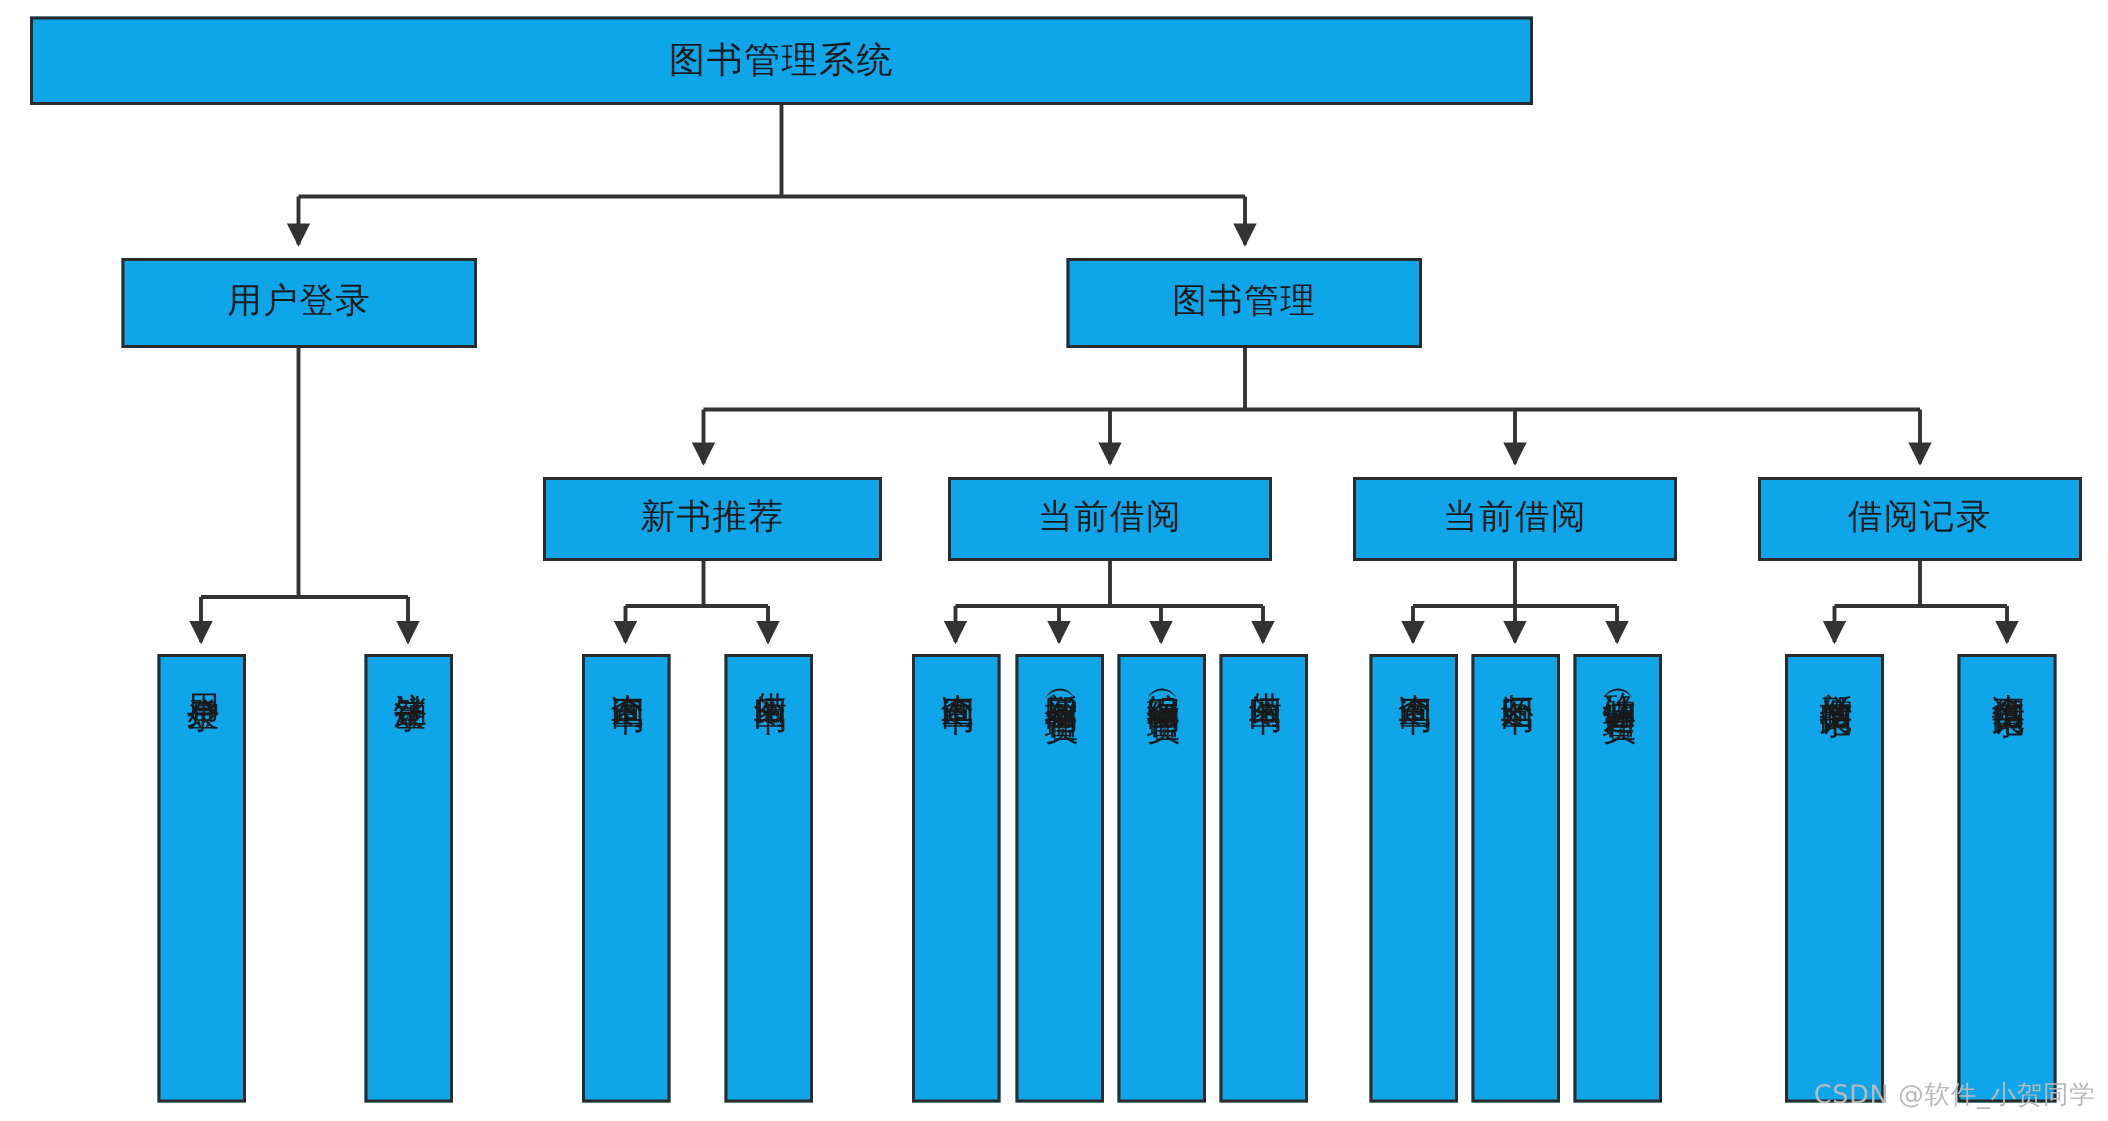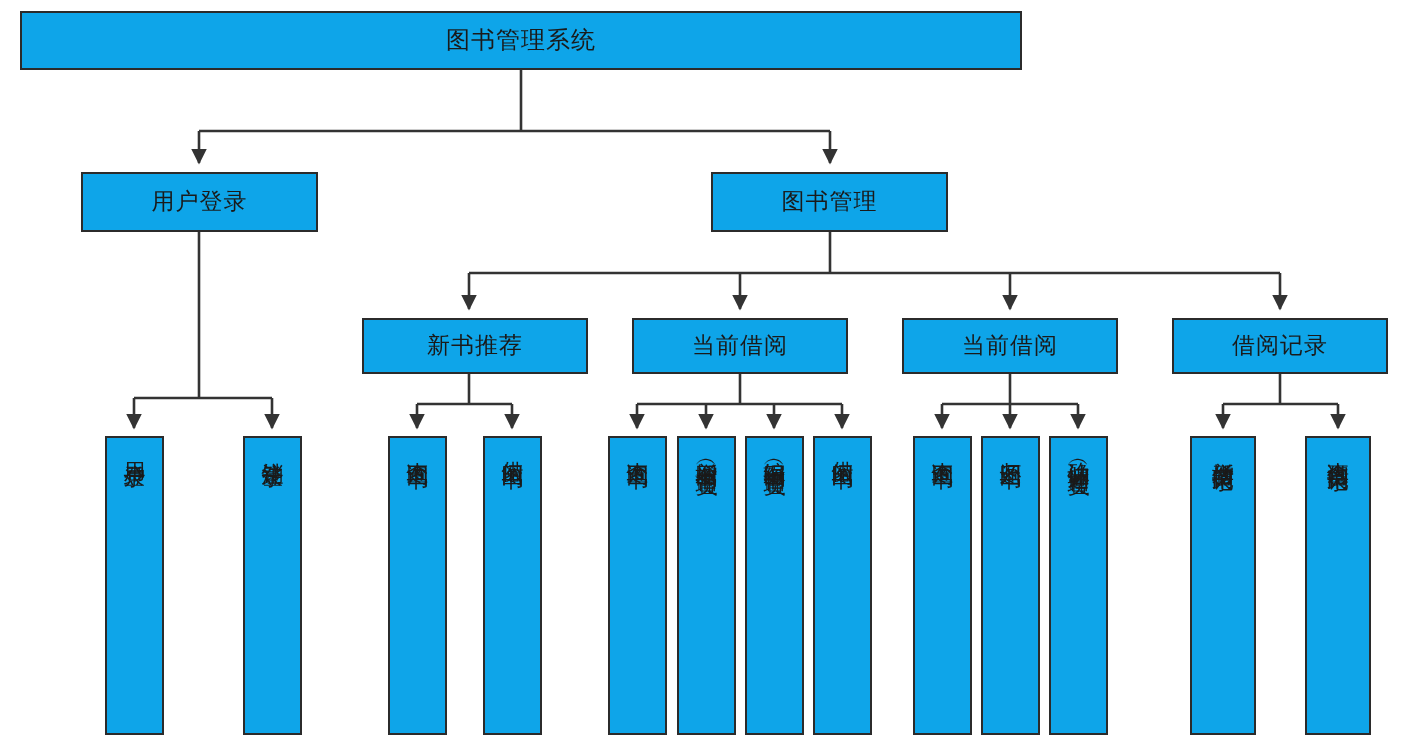--- a/index.html
+++ b/index.html
@@ -190,14 +190,15 @@
     <span class="label">确认归还（管理员）</span>
   </div>
 
   <div class="node vert" style="left:1190px; top:436px; width:66px; height:299px;">
     <span class="label">新增借阅记录</span>
   </div>
   <div class="node vert" style="left:1305px; top:436px; width:66px; height:299px;">
     <span class="label">查询借阅记录</span>
   </div>
 
+  <div id="watermark">CSDN @软件_小贺同学</div>
 
 </div>
 
 </body></html>

